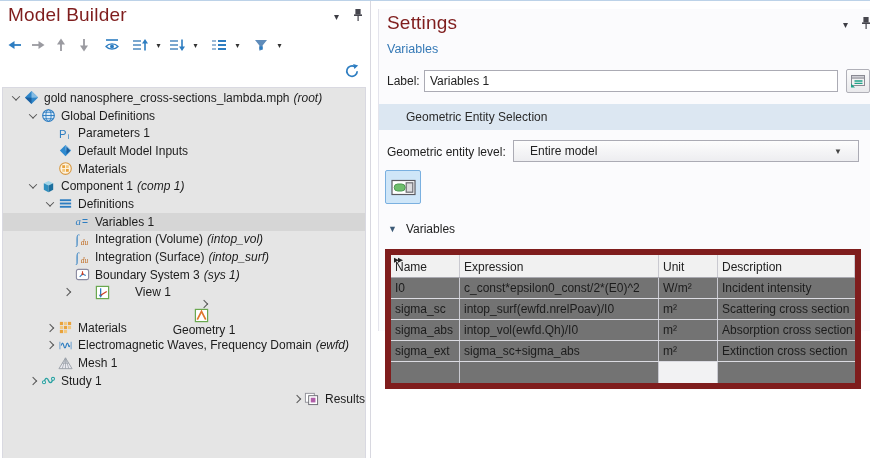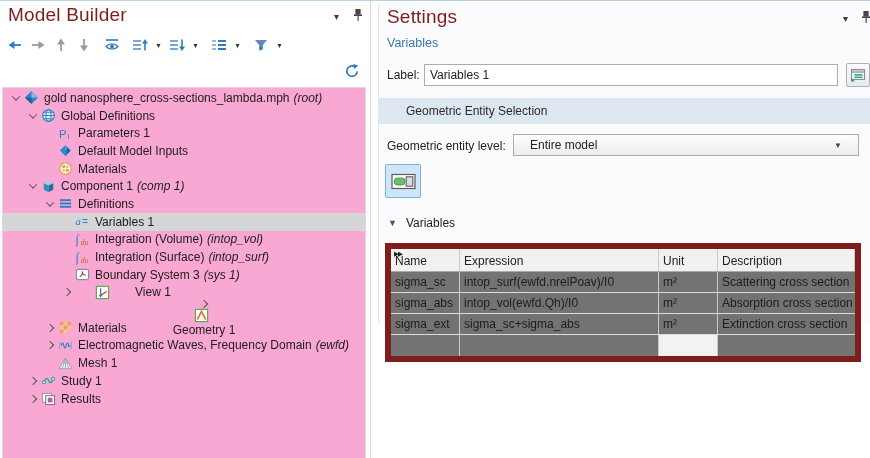--- a/index.html
+++ b/index.html
@@ -15,33 +15,33 @@
   .toolbar { position:absolute; left:5px; top:32px; height:24px; display:flex; align-items:center; }
   .tbtn { width:20px; height:20px; display:flex; align-items:center; justify-content:center; margin-right:3px; }
   .tbtn svg { width:16px; height:16px; }
   .tcaret { width:11px; font-size:8px; color:#333; margin-right:3px; text-align:center; }
   .gap { margin-left:5px; }
 
   .filter-input { position:absolute; left:4px; top:47px; width:331px; height:21px; border:1px solid #b3b3bd; font-size:12px; padding:0 5px; color:#333; font-family:inherit; background:#fff;margin-top:46px; }
   .filter-input::placeholder { color:#9a9aa2; }
   .refresh { position:absolute; left:344px; top:62px; width:16px; height:16px; }
 
-  .tree { position:absolute; left:2px; top:86px; width:364px; height:372px; border:1px solid #d9d9e1; border-bottom:none; background:#f9a8d4; overflow:hidden; padding-top:1px; }
+  .tree { position:absolute; left:2px; top:86px; width:364px; height:372px; border:1px solid #d9d9e1; border-bottom:none; background:#e5e5e5; overflow:hidden; padding-top:1px; }
   .trow-item { height:17.7px; display:flex; align-items:center; font-size:12px; color:#1c1c1c; white-space:nowrap; }
   .trow-item.selected { background:#d6d6d6; }
   .exp-slot { width:14px; display:flex; align-items:center; justify-content:center; flex-shrink:0; }
   .exp { width:6px; height:6px; border-right:1.4px solid #555; border-bottom:1.4px solid #555; display:inline-block; }
   .exp.down { transform:rotate(45deg) translate(-1px,-1px); }
   .exp.right { transform:rotate(-45deg); }
   .nicon { width:16px; height:16px; margin-right:5px; flex-shrink:0; display:flex; align-items:center; justify-content:center; }
   .nicon svg { width:15px; height:15px; }
   .sfx { font-style:italic; margin-left:4px; }
 
   
-  .panel-right { position:absolute; left:378px; top:2px; width:492px; height:322px; background:#fbfbfd; border-left:1px solid #e4e4ec; }
+  .panel-right { position:absolute; left:378px; top:8px; width:492px; height:322px; background:#fbfbfd; border-left:1px solid #e4e4ec; }
   .subtitle { position:absolute; left:8px; top:33px; font-size:12.5px; color:#3579b6; }
   .label-lab { position:absolute; left:8px; top:65px; font-size:12px; color:#222; }
   .label-input { position:absolute; left:45px; top:61px; width:414px; height:22px; border:1px solid #ababb4; font-size:12px; padding:0 5px; color:#222; font-family:inherit; background:#fff; }
   .rename-btn { position:absolute; left:467px; top:60px; width:24px; height:24px; background:linear-gradient(#fbfbfb,#e9e9ec); border:1px solid #b0b0b8; border-radius:2px; display:flex; align-items:center; justify-content:center; }
   .band { position:absolute; left:0; top:95px; width:492px; height:26px; background:#dce7f2; display:flex; align-items:center; padding-left:27px; font-size:12px; color:#2a2a2a; }
   .ent-lab { position:absolute; left:8px; top:136px; font-size:12px; color:#222; }
   .dropdown { position:absolute; left:134px; top:131px; width:346px; height:22px; border:1px solid #ababb4; background:linear-gradient(#fdfdfd,#ededf0); display:flex; align-items:center; padding:0 16px; font-size:12px; color:#222; }
   .dropdown .dd-txt { flex:1; }
   .dd-caret { font-size:8px; color:#444; }
   .toggle-btn { position:absolute; left:6px; top:161px; width:36px; height:34px; background:#cfe6f8; border:1px solid #7ab0e0; border-radius:2px; display:flex; align-items:center; justify-content:center; }
@@ -356,21 +356,21 @@
         </span>
         <span class="nicon">
           <svg viewBox="0 0 16 16">
             <path d="M3.5,9.5 C4.5,4.5 7,5 8,8 C9,11 11.5,11.5 12.5,6.5" fill="none" stroke="#2aa1a1" stroke-width="1.4"></path>
             <circle cx="3.2" cy="9.8" r="1.6" fill="#fff" stroke="#2aa1a1" stroke-width="1.2"></circle>
             <circle cx="12.8" cy="6.2" r="1.6" fill="#fff" stroke="#2aa1a1" stroke-width="1.2"></circle>
           </svg>
         </span>
         <span>Study 1</span>
       </div>
-      <div class="trow-item" style="padding-left: 23px;">
+      <div class="trow-item" style="padding-left: 23px; justify-content: flex-end;">
         <span class="exp-slot">
           <span class="exp right"></span>
         </span>
         <span class="nicon">
           <svg viewBox="0 0 16 16">
             <rect x="1.5" y="2.5" width="9.5" height="9.5" fill="#fff" stroke="#909098" stroke-width="1"></rect>
             <rect x="5" y="5" width="9.5" height="9.5" fill="#fff" stroke="#6a6a72" stroke-width="1"></rect>
             <rect x="7.2" y="7.2" width="5" height="5" fill="#b05fa8"></rect>
           </svg>
         </span>
@@ -426,20 +426,26 @@
 
   <div class="vtable" id="vtable">
       <div class="trow head">
         <div class="tcell">Name</div>
         <div class="tcell">Expression</div>
         <div class="tcell">Unit</div>
         <div class="tcell">Description</div>
         <span class="corner">▶▶</span>
       </div>
       <div class="trow body">
+        <div class="tcell">I0</div>
+        <div class="tcell">c_const*epsilon0_const/2*(E0)^2</div>
+        <div class="tcell">W/m²</div>
+        <div class="tcell">Incident intensity</div>
+      </div>
+      <div class="trow body">
         <div class="tcell">sigma_sc</div>
         <div class="tcell">intop_surf(ewfd.nrelPoav)/I0</div>
         <div class="tcell">m²</div>
         <div class="tcell">Scattering cross section</div>
       </div>
       <div class="trow body">
         <div class="tcell">sigma_abs</div>
         <div class="tcell">intop_vol(ewfd.Qh)/I0</div>
         <div class="tcell">m²</div>
         <div class="tcell">Absorption cross section</div>

